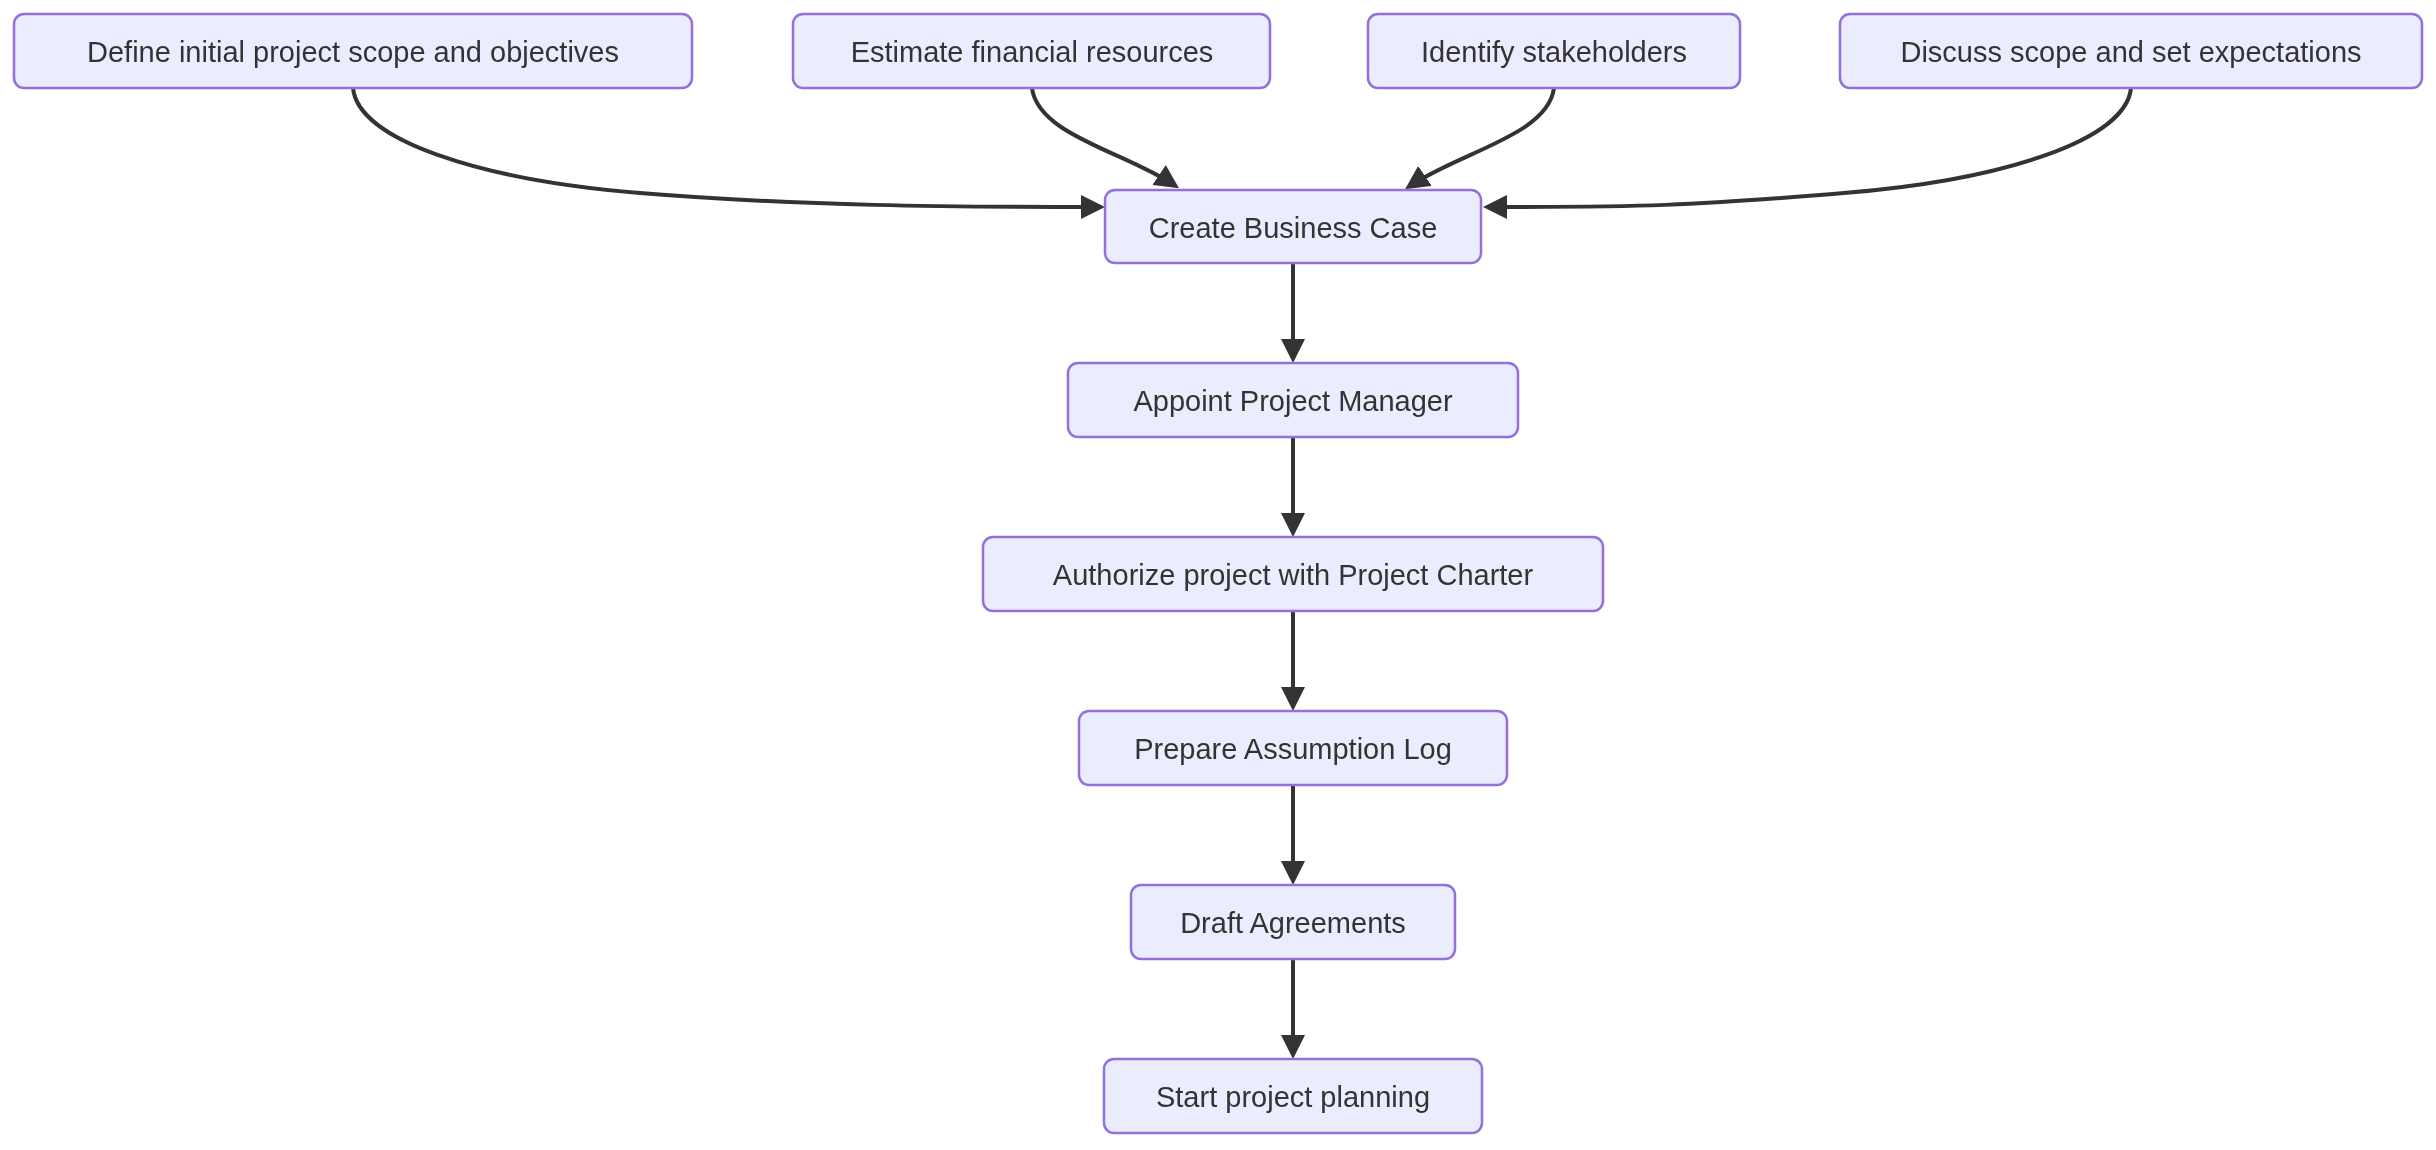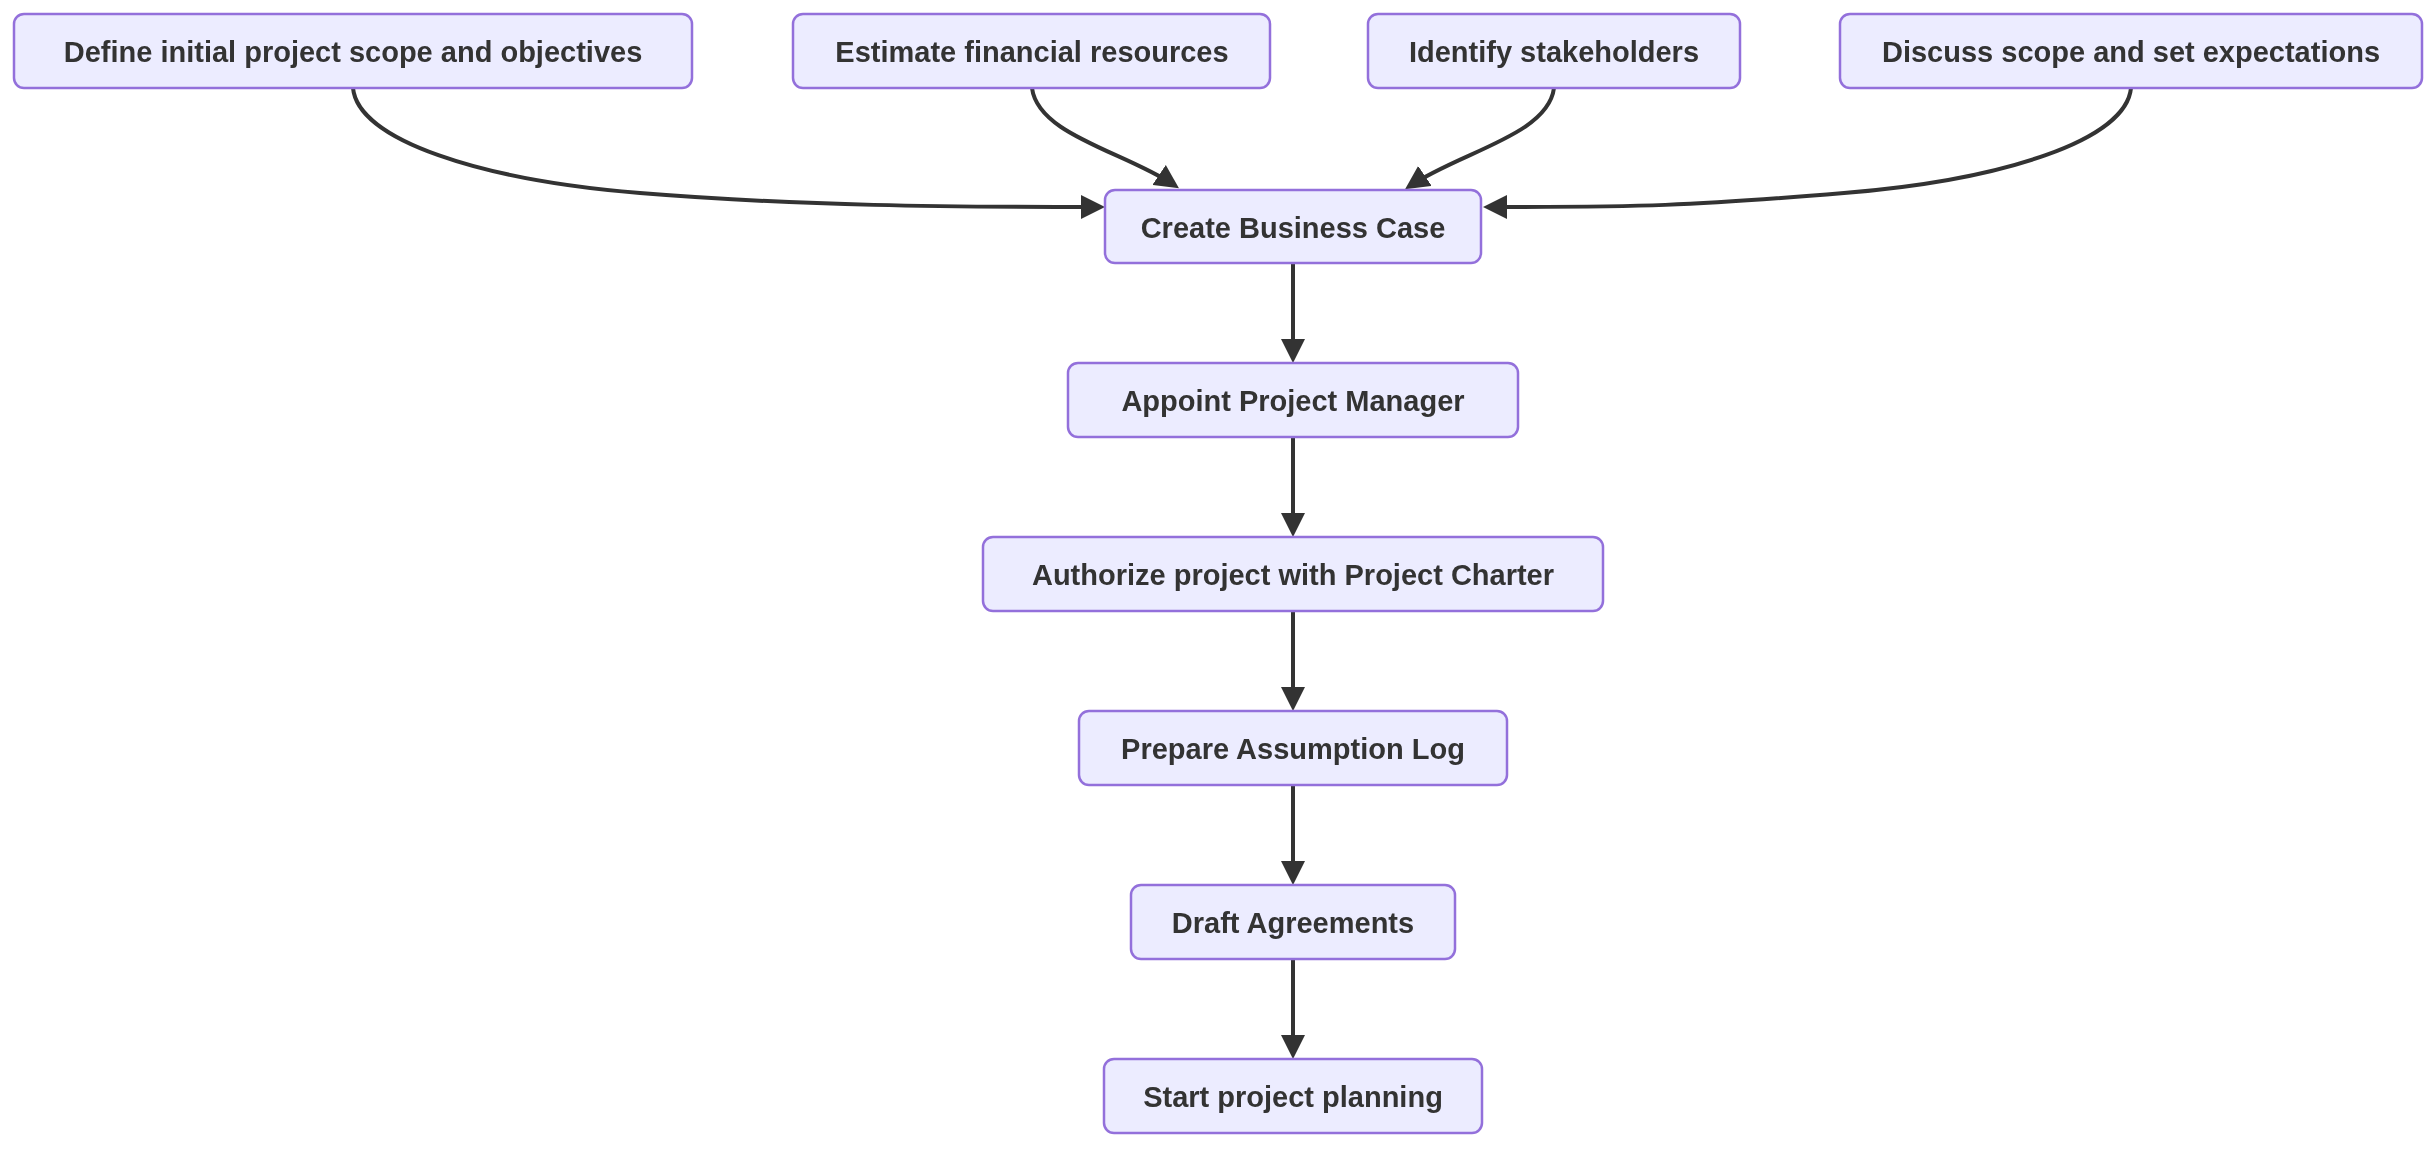--- a/index.html
+++ b/index.html
@@ -9,21 +9,20 @@
     --text: #333333;
     --bg: #FFFFFF;
   }
   html, body { margin: 0; padding: 0; background: var(--bg); }
   .stage {
     width: 2436px;
     height: 1143px;
     background: var(--bg);
     position: relative;
     overflow: hidden;
-    font-weight: bold;
   }
   svg { display: block; }
   .node-box {
     fill: var(--node-fill);
     stroke: var(--node-border);
     stroke-width: 2.5;
   }
   .node-label {
     fill: var(--text);
     font-family: "Liberation Sans", "DejaVu Sans", sans-serif;

